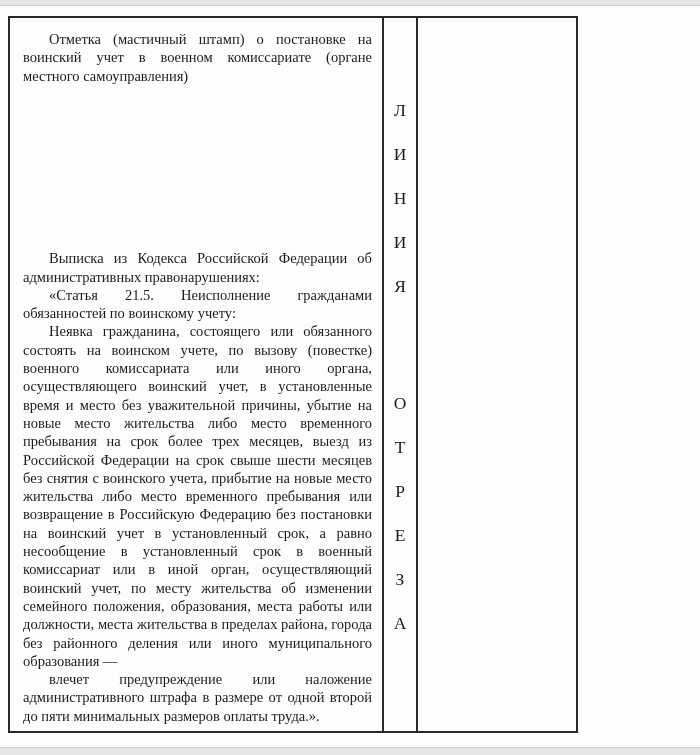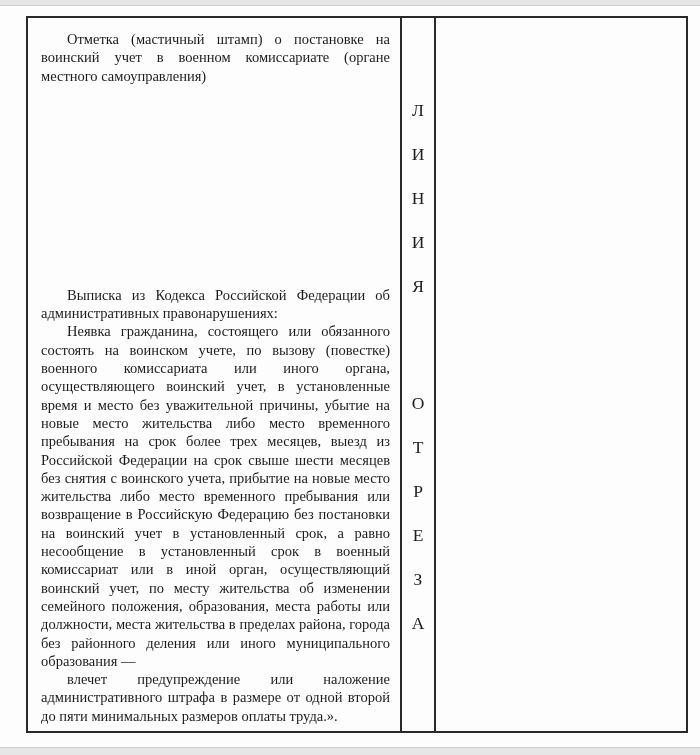--- a/index.html
+++ b/index.html
@@ -20,23 +20,23 @@
     left: 0;
     width: 700px;
     background: #e6e6e6;
     border: 0;
   }
   .page-edge.top { top: 0; height: 5px; border-bottom: 1px solid #cfcfcf; }
   .page-edge.bottom { bottom: 0; height: 7px; border-top: 1px solid #cfcfcf; }
 
   .doc-table {
     position: absolute;
-    left: 26px;
+    left: 8px;
     top: 16px;
-    width: 662px;
+    width: 570px;
     height: 717px;
     border: 2px solid #2a2a2a;
     box-sizing: border-box;
     display: flex;
     background: #fdfdfd;
   }
   .cell {
     box-sizing: border-box;
     height: 100%;
   }
@@ -96,20 +96,21 @@
 
   <div class="doc-table">
 
     <div class="cell left">
       <p class="para">Отметка (мастичный штамп) о постановке на воинский учет в военном комиссариате (органе местного самоуправления)</p>
 
       <div class="spacer"></div>
 
 
       <p class="para">Выписка из Кодекса Российской Федерации об административных правонарушениях:</p>
+      <p class="para">«Статья 21.5. Неисполнение гражданами обязанностей по воинскому учету:</p>
       <p class="para">Неявка гражданина, состоящего или обязанного состоять на воинском учете, по вызову (повестке) военного комиссариата или иного органа, осуществляющего воинский учет, в установленные время и место без уважительной причины, убытие на новые место жительства либо место временного пребывания на срок более трех месяцев, выезд из Российской Федерации на срок свыше шести месяцев без снятия с воинского учета, прибытие на новые место жительства либо место временного пребывания или возвращение в Российскую Федерацию без постановки на воинский учет в установленный срок, а равно несообщение в установленный срок в военный комиссариат или в иной орган, осуществляющий воинский учет, по месту жительства об изменении семейного положения, образования, места работы или должности, места жительства в пределах района, города без районного деления или иного муниципального образования —</p>
       <p class="para">влечет предупреждение или наложение административного штрафа в размере от одной второй до пяти минимальных размеров оплаты труда.».</p>
     </div>
 
     <div class="cell middle">
       <div class="cut-word w1">
         <span>Л</span>
         <span>И</span>
         <span>Н</span>
         <span>И</span>

